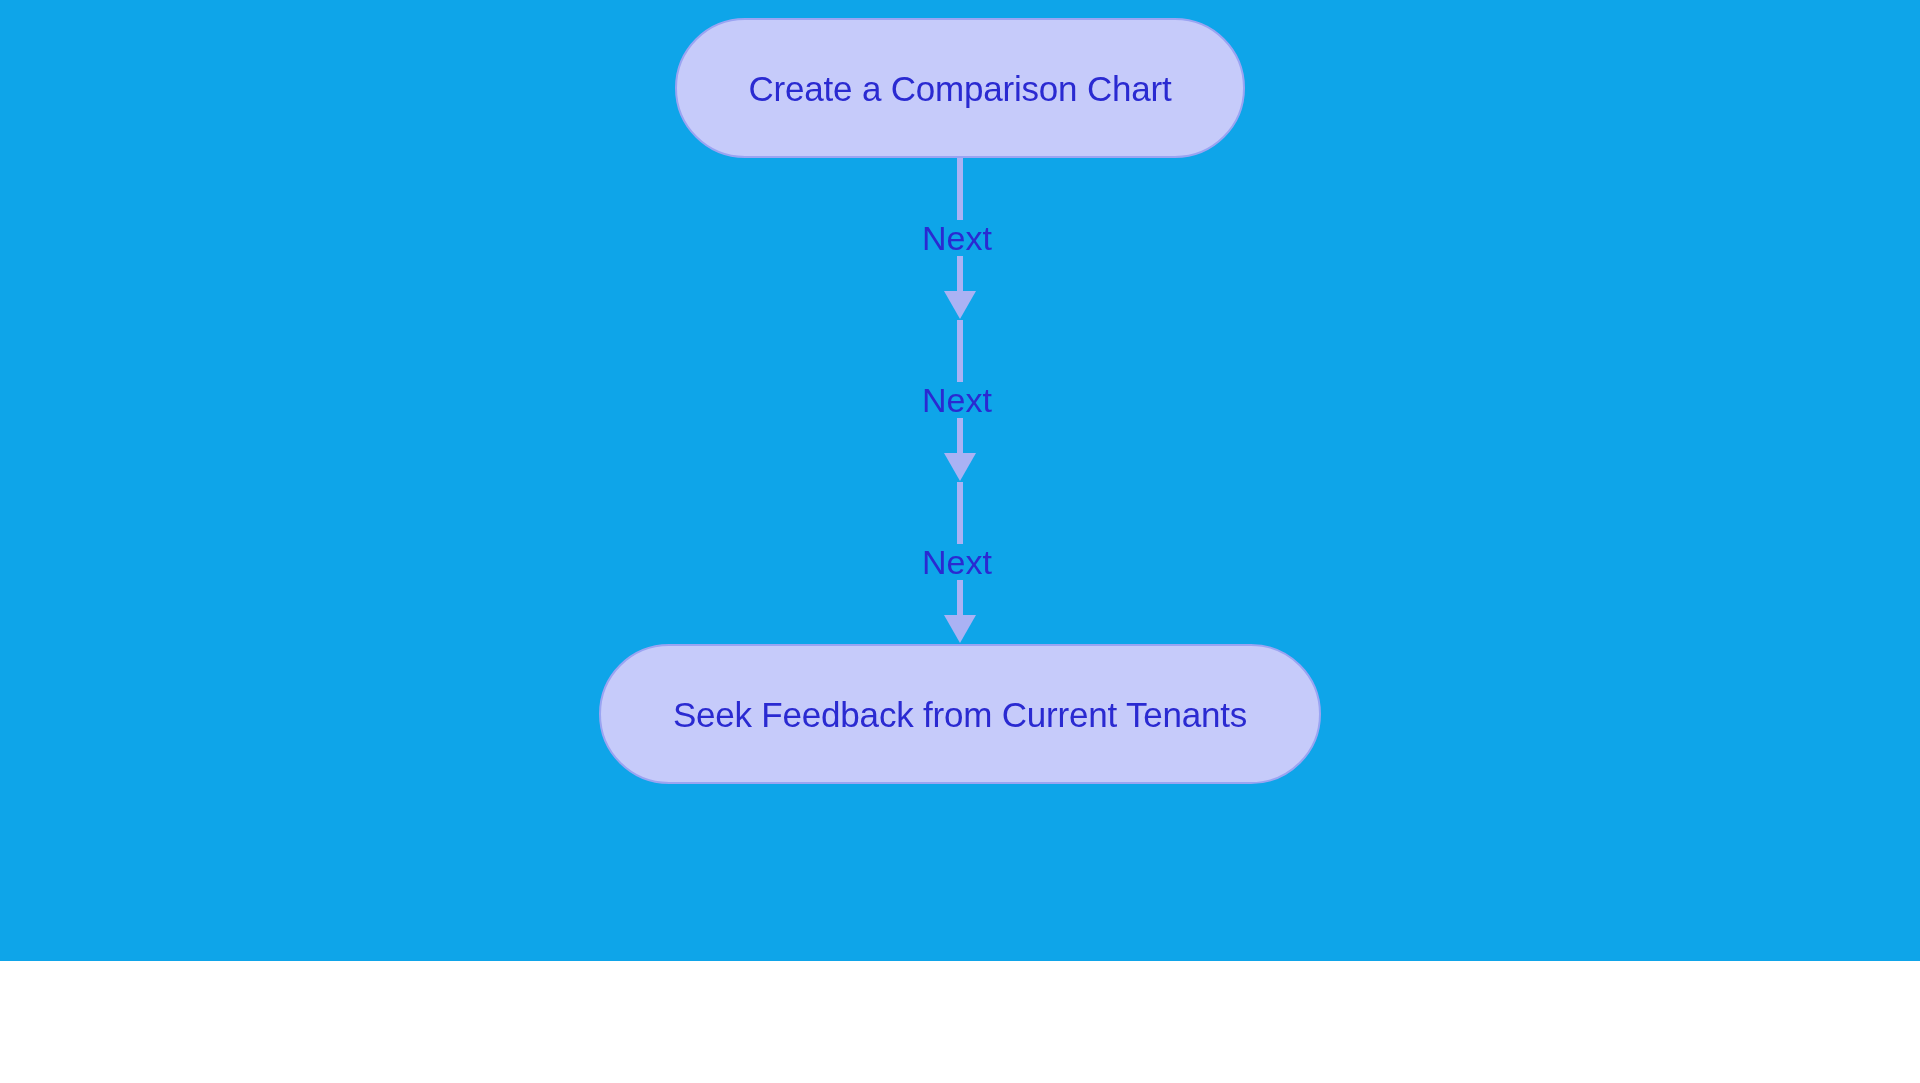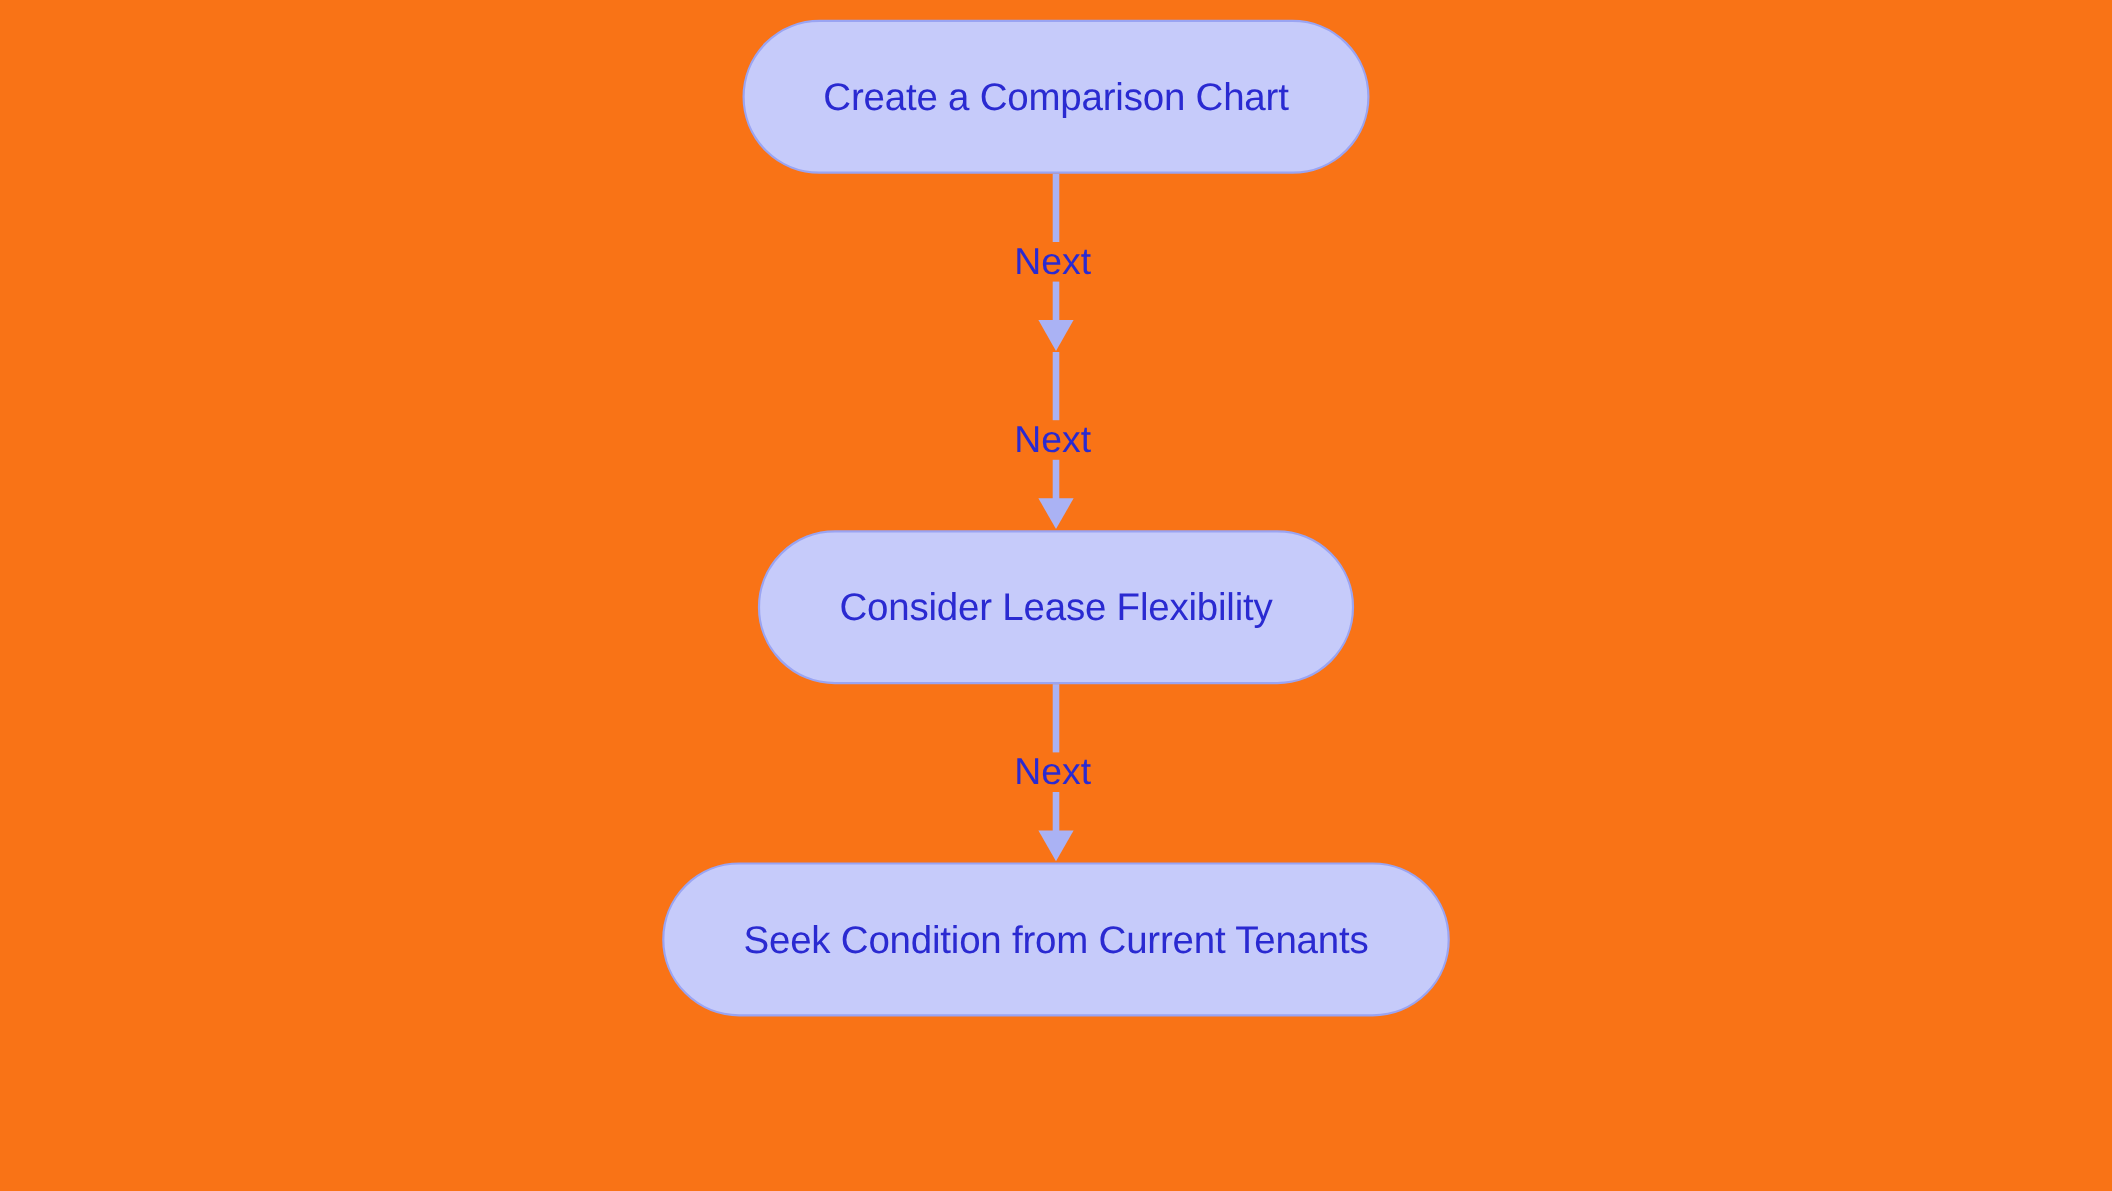--- a/index.html
+++ b/index.html
@@ -10,22 +10,22 @@
   body {
     width: 1920px;
     height: 1083px;
     font-family: "Liberation Sans", sans-serif;
     overflow: hidden;
   }
 
   #flowchart-canvas {
     position: relative;
     width: 1920px;
-    height: 1083px;
-    background: #f97316;
+    height: 961px;
+    background: #0ea5e9;
   }
 
   .flow-column {
     position: absolute;
     left: 0;
     top: 0;
     width: 1920px;
     height: 1083px;
     display: flex;
     flex-direction: column;
@@ -126,29 +126,26 @@
     </div>
 
 
     <div class="connector">
       <div class="line-top"></div>
       <div class="edge-label">Next</div>
       <div class="line-bottom"></div>
       <div class="arrowhead"></div>
     </div>
 
-    <div class="node node-2">
-      <span class="node-label">Consider Lease Flexibility</span>
-    </div>
 
     <div class="connector">
       <div class="line-top"></div>
       <div class="edge-label">Next</div>
       <div class="line-bottom"></div>
       <div class="arrowhead"></div>
     </div>
 
     <div class="node node-3">
-      <span class="node-label">Seek Condition from Current Tenants</span>
+      <span class="node-label">Seek Feedback from Current Tenants</span>
     </div>
 
   </div>
 </div>
 
 </body></html>

